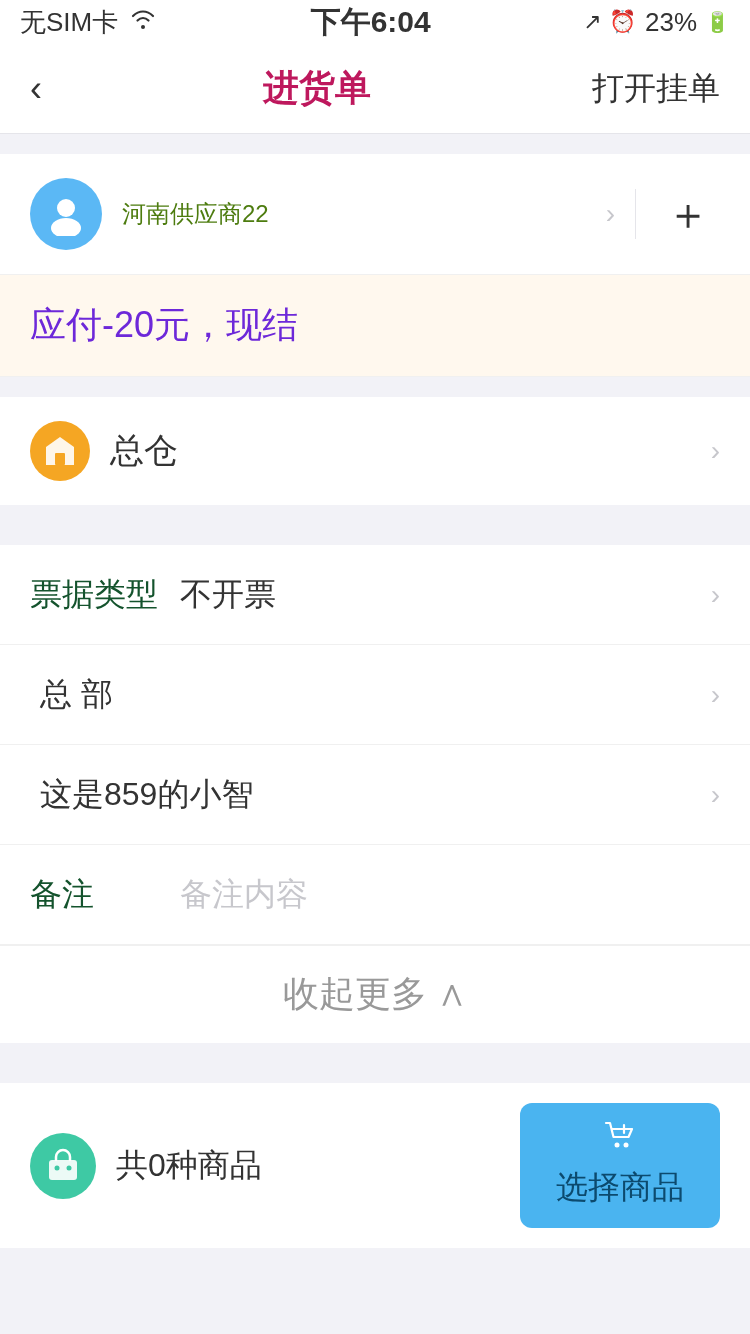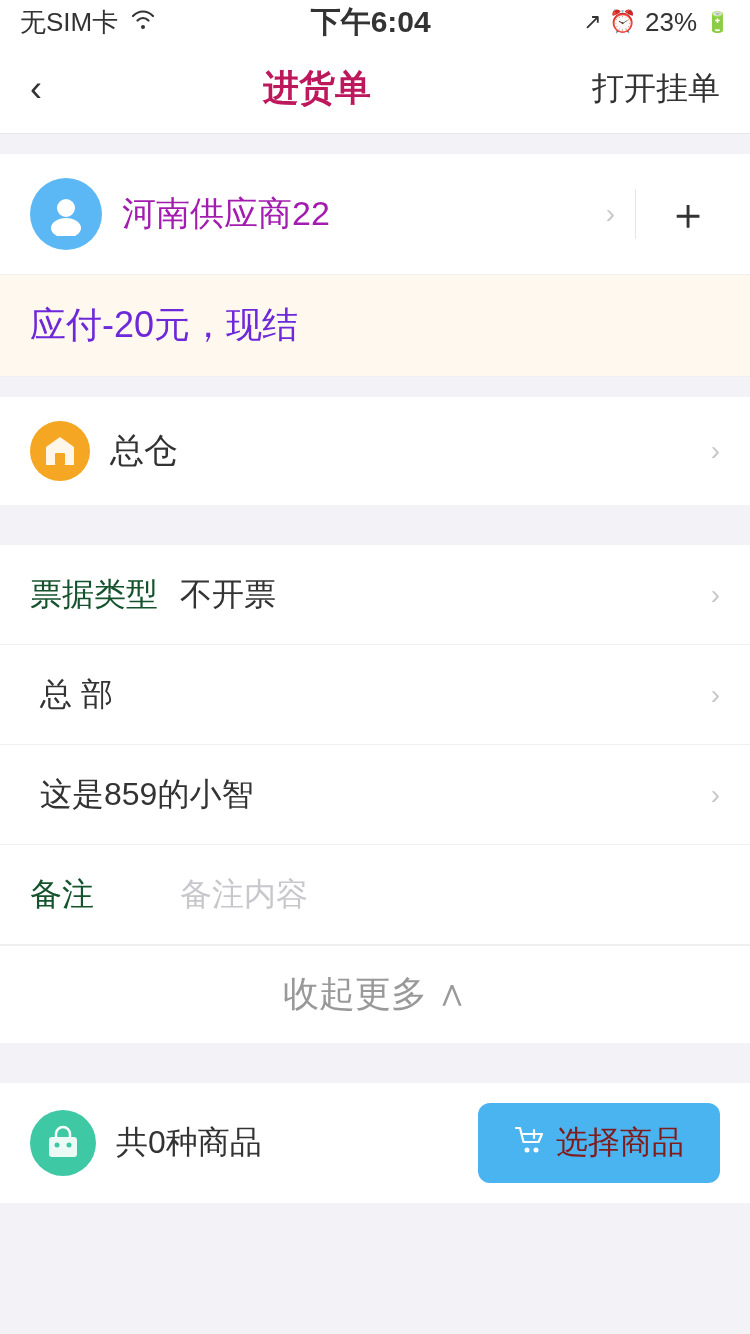--- a/index.html
+++ b/index.html
@@ -92,22 +92,22 @@
       border-radius: 50%;
       background: #5bb8f5;
       display: flex;
       align-items: center;
       justify-content: center;
       margin-right: 20px;
       flex-shrink: 0;
     }
     .supplier-name {
       flex: 1;
-      font-size: 34px;
-      color: #a21caf;
+      font-size: 24px;
+      color: #4d7c0f;
     }
     .chevron-right {
       color: #c7c7cc;
       font-size: 28px;
       margin-right: 0;
     }
     .divider-v {
       width: 1px;
       height: 50px;
       background: #e5e5ea;
@@ -216,29 +216,30 @@
       justify-content: center;
       flex-shrink: 0;
     }
     .product-count {
       flex: 1;
       font-size: 32px;
       color: #333;
     }
     .select-btn {
       background: #4ab4f0;
-      color: #7f1d1d;
+      color: #0c4a6e;
       border-radius: 12px;
       padding: 18px 36px;
       font-size: 32px;
       display: flex;
       align-items: center;
       gap: 10px;
       cursor: pointer;
       white-space: nowrap;
+      flex-direction: column;
     }
     .select-btn-icon {
       font-size: 28px;
     }
 
     
     .page-bg {
       min-height: 280px;
       background: #f2f2f7;
     }

